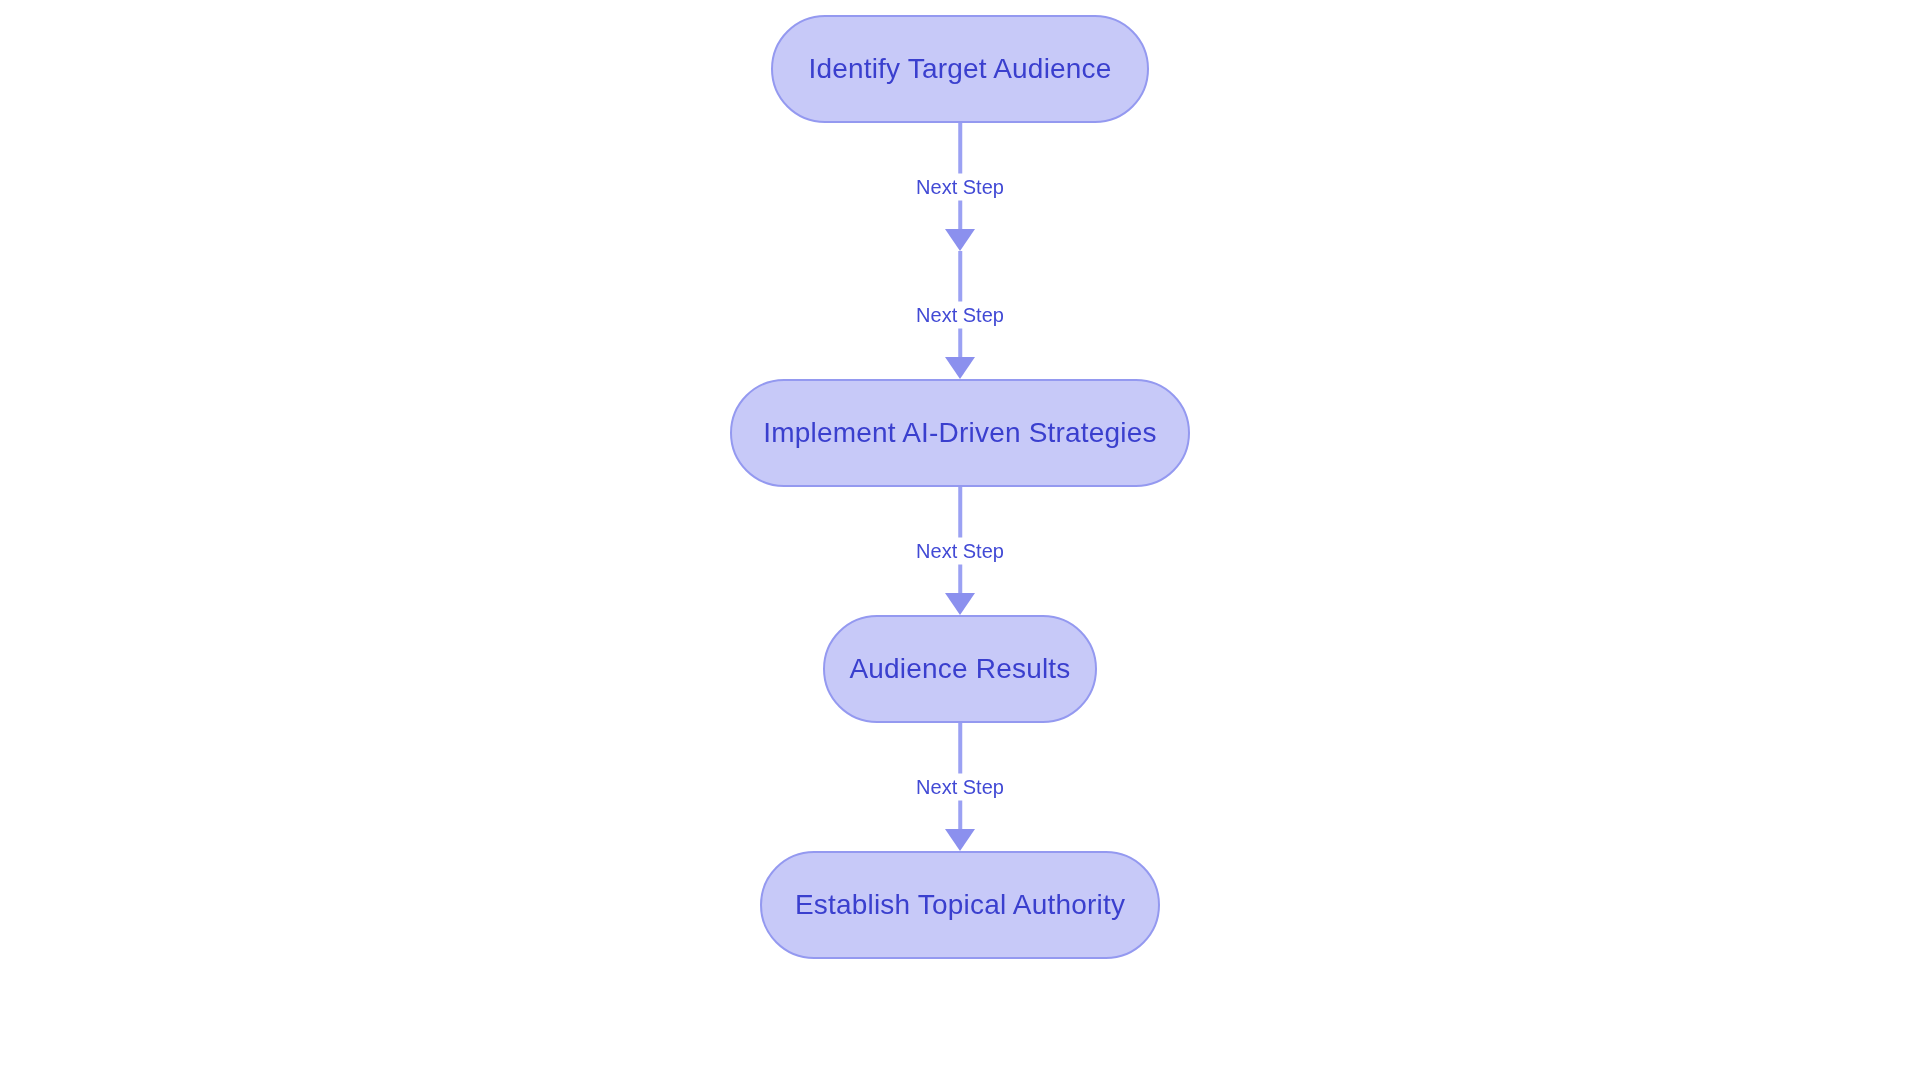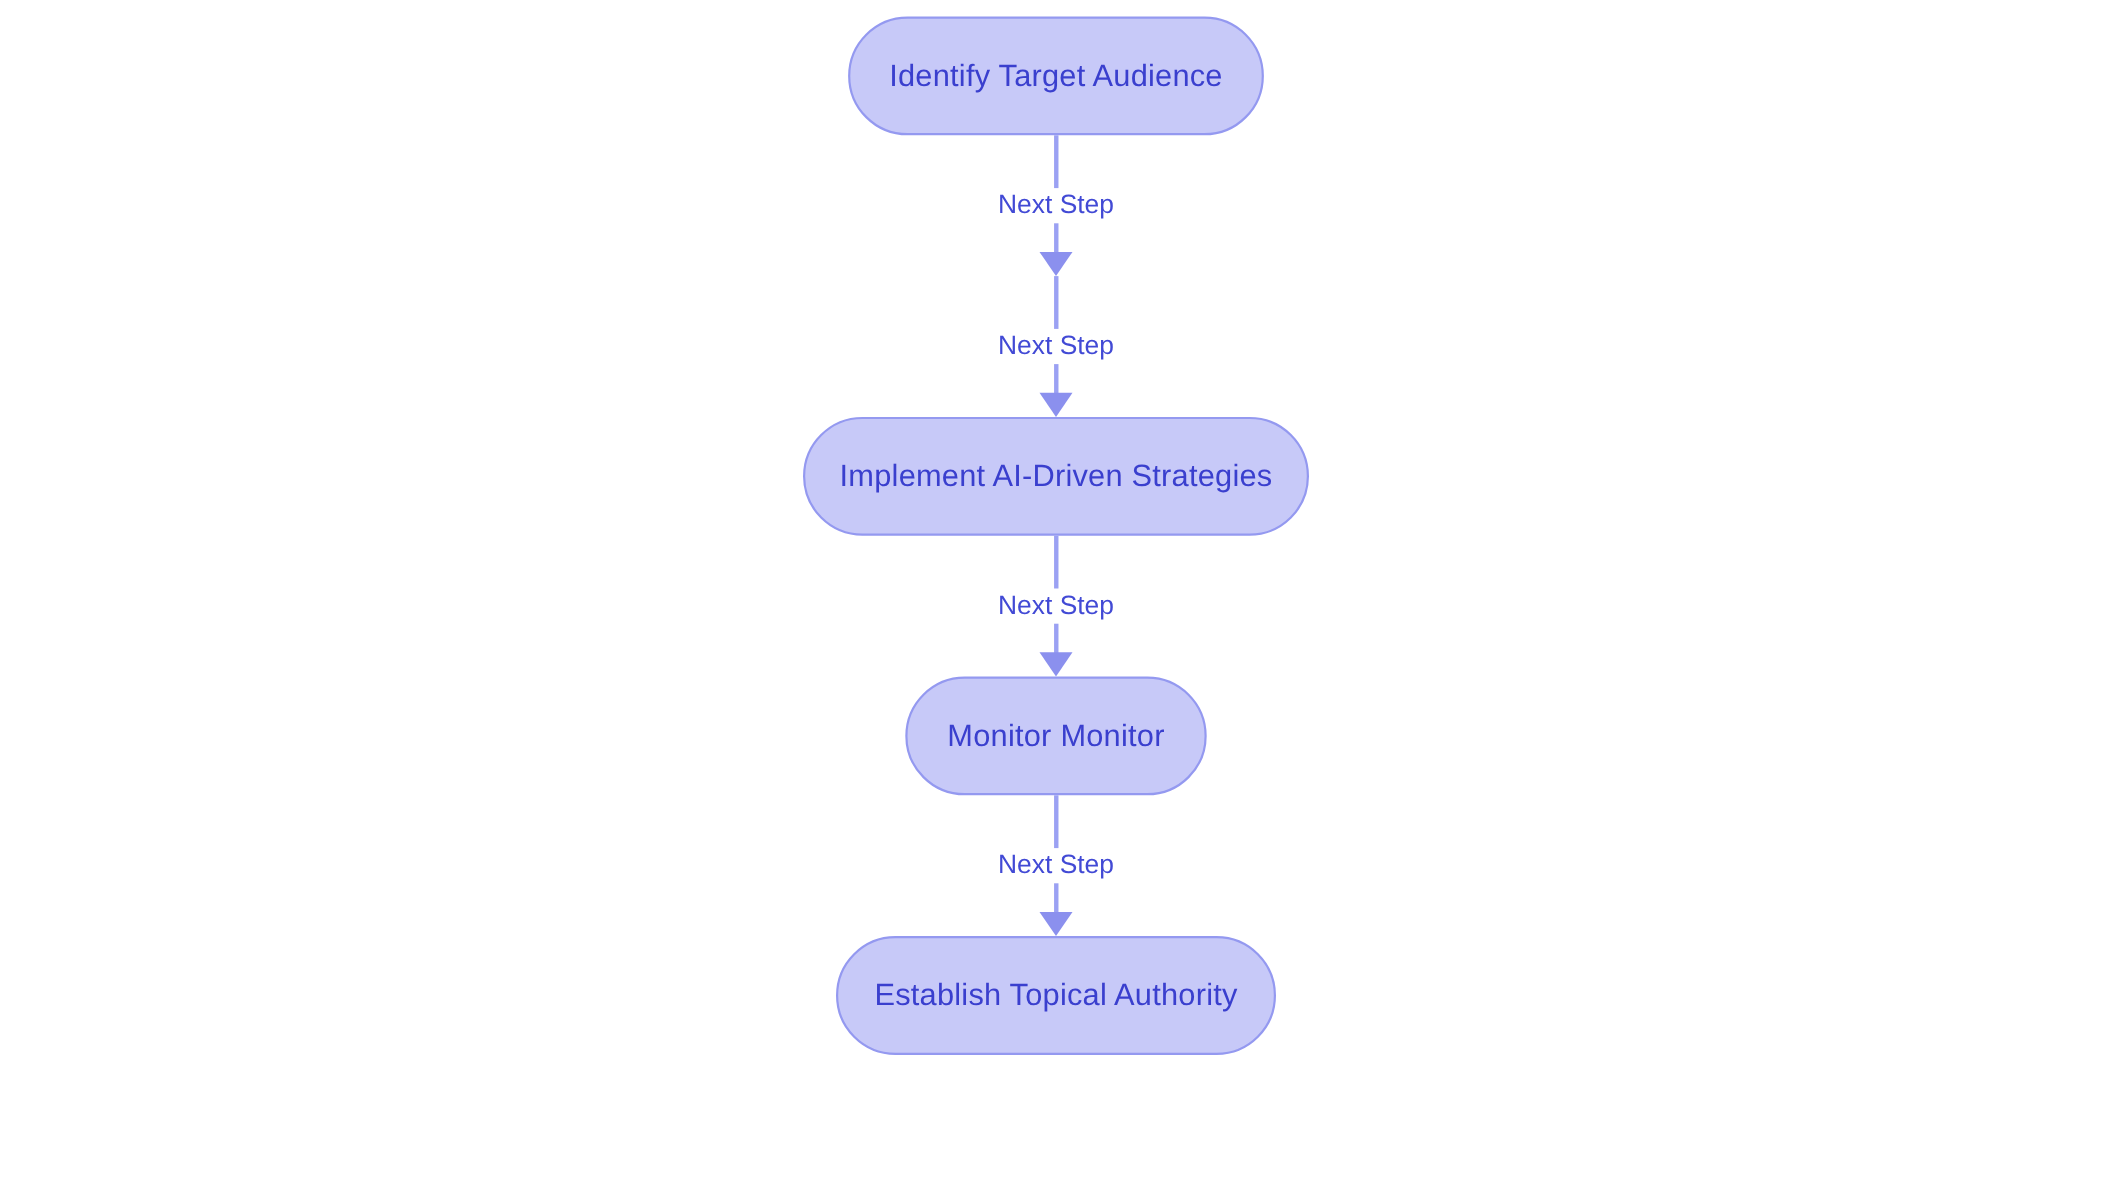--- a/index.html
+++ b/index.html
@@ -80,21 +80,21 @@
     border-right:15px solid transparent;
     border-top:22px solid var(--edge-arrow);
   }
   .edge-label{
     position:absolute;
     left:50%;
     top:50%;
     transform:translate(-50%,-50%);
     background:var(--background);
     padding:2px 8px;
-    font-size:24px;
+    font-size:20px;
     color:var(--edge-label-text);
     white-space:nowrap;
     z-index:2;
   }
 </style>
 </head>
 <body>
 
 <div class="canvas">
   <div class="flow">
@@ -120,21 +120,21 @@
       <span class="node-label">Implement AI-Driven Strategies</span>
     </div>
 
     <div class="connector">
       <div class="edge-line"></div>
       <div class="edge-label">Next Step</div>
       <div class="arrowhead"></div>
     </div>
 
     <div class="node n3">
-      <span class="node-label">Monitor Monitor</span>
+      <span class="node-label">Audience Results</span>
     </div>
 
     <div class="connector">
       <div class="edge-line"></div>
       <div class="edge-label">Next Step</div>
       <div class="arrowhead"></div>
     </div>
 
     <div class="node n4">
       <span class="node-label">Establish Topical Authority</span>

